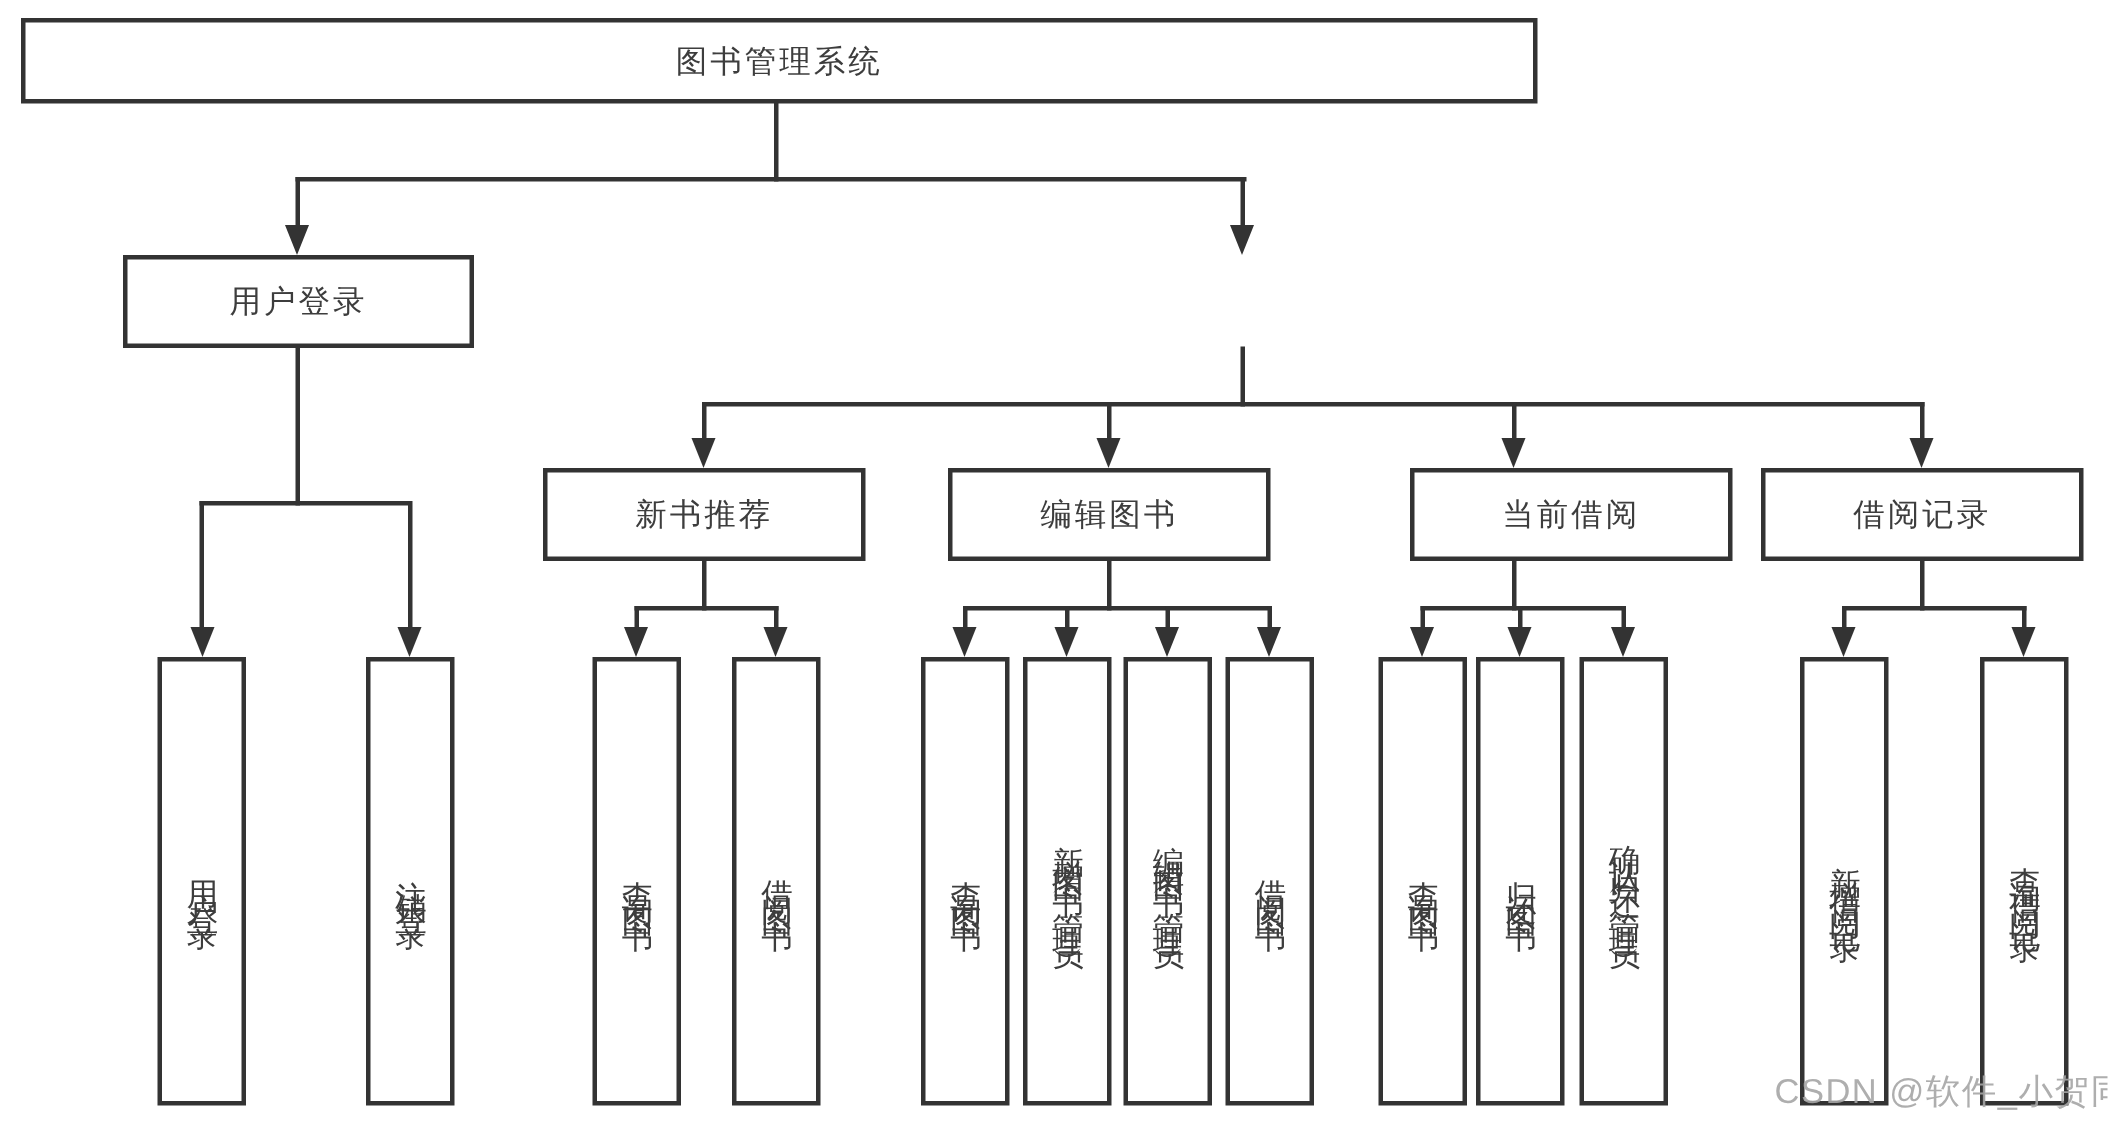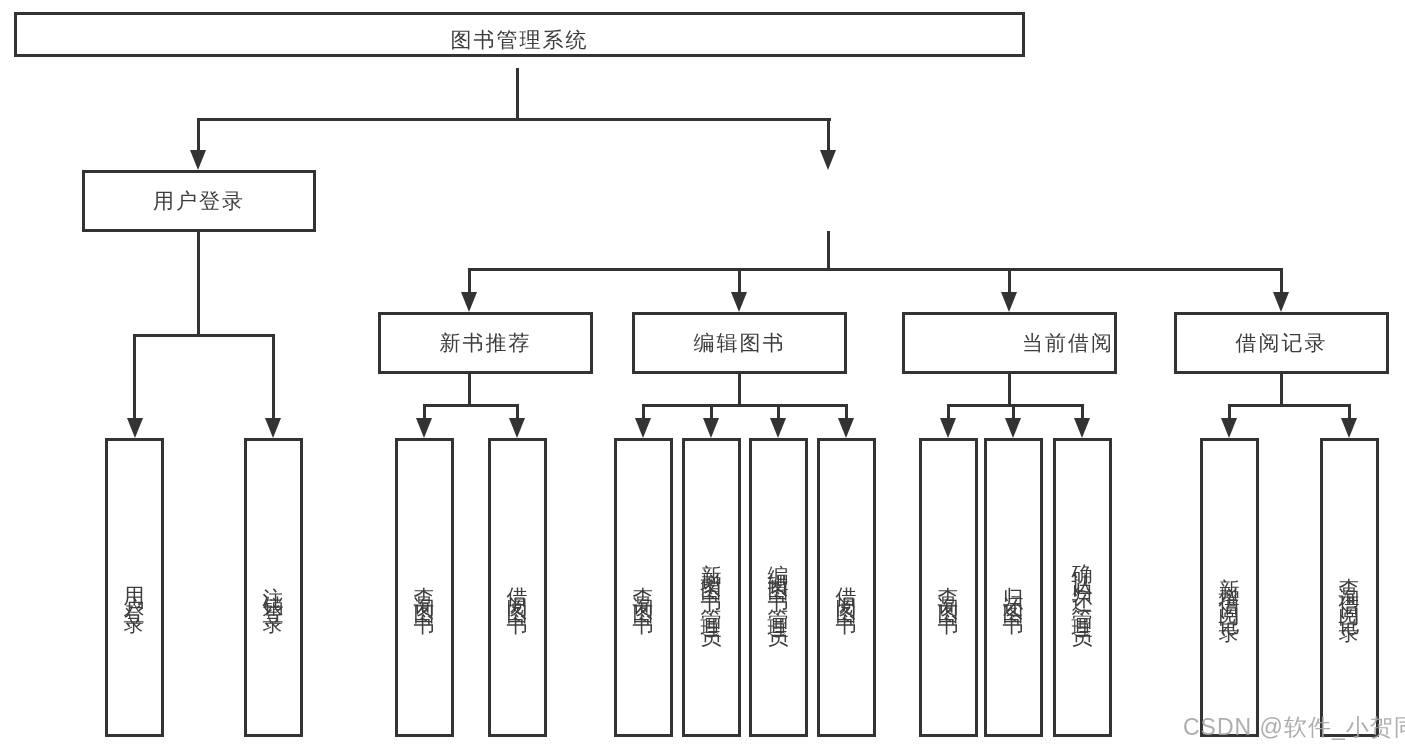--- a/index.html
+++ b/index.html
@@ -18,29 +18,29 @@
     writing-mode:vertical-rl; text-orientation:mixed;
     font-size:21px; letter-spacing:9px; line-height:1;
   }
   .line { position:absolute; background:#333333; }
   .arrow {
     position:absolute; width:0; height:0;
     border-left:8px solid transparent; border-right:8px solid transparent;
     border-top:20px solid #333333;
   }
   
-  .n-root  { left:14px;  top:12px;  width:1011px; height:45px;align-items:flex-end; }
+  .n-root  { left:14px;  top:12px;  width:1011px; height:57px; }
   
   .n-login { left:82px;  top:170px; width:234px;  height:62px; }
   .n-mgmt  { left:712px; top:170px; width:234px;  height:62px; }
   
   .l3 { top:312px; width:215px; height:62px; }
-  .n-rec  { left:362px;margin-left:16px; }
+  .n-rec  { left:362px; }
   .n-bor  { left:632px; }
-  .n-cur  { left:902px;justify-content:flex-end; }
+  .n-cur  { left:940px; }
   .n-recd { left:1174px; }
   
   .leaf { top:438px; width:59px; height:299px; }
   .lf0  { left:105px; }  .lf1  { left:244px; }
   .lf2  { left:395px; }  .lf3  { left:488px; }
   .lf4  { left:614px; }  .lf5  { left:682px; }
   .lf6  { left:749px; }  .lf7  { left:817px; }
   .lf8  { left:919px; }  .lf9  { left:984px; }
   .lf10 { left:1053px; }
   .lf11 { left:1200px; } .lf12 { left:1320px; }

